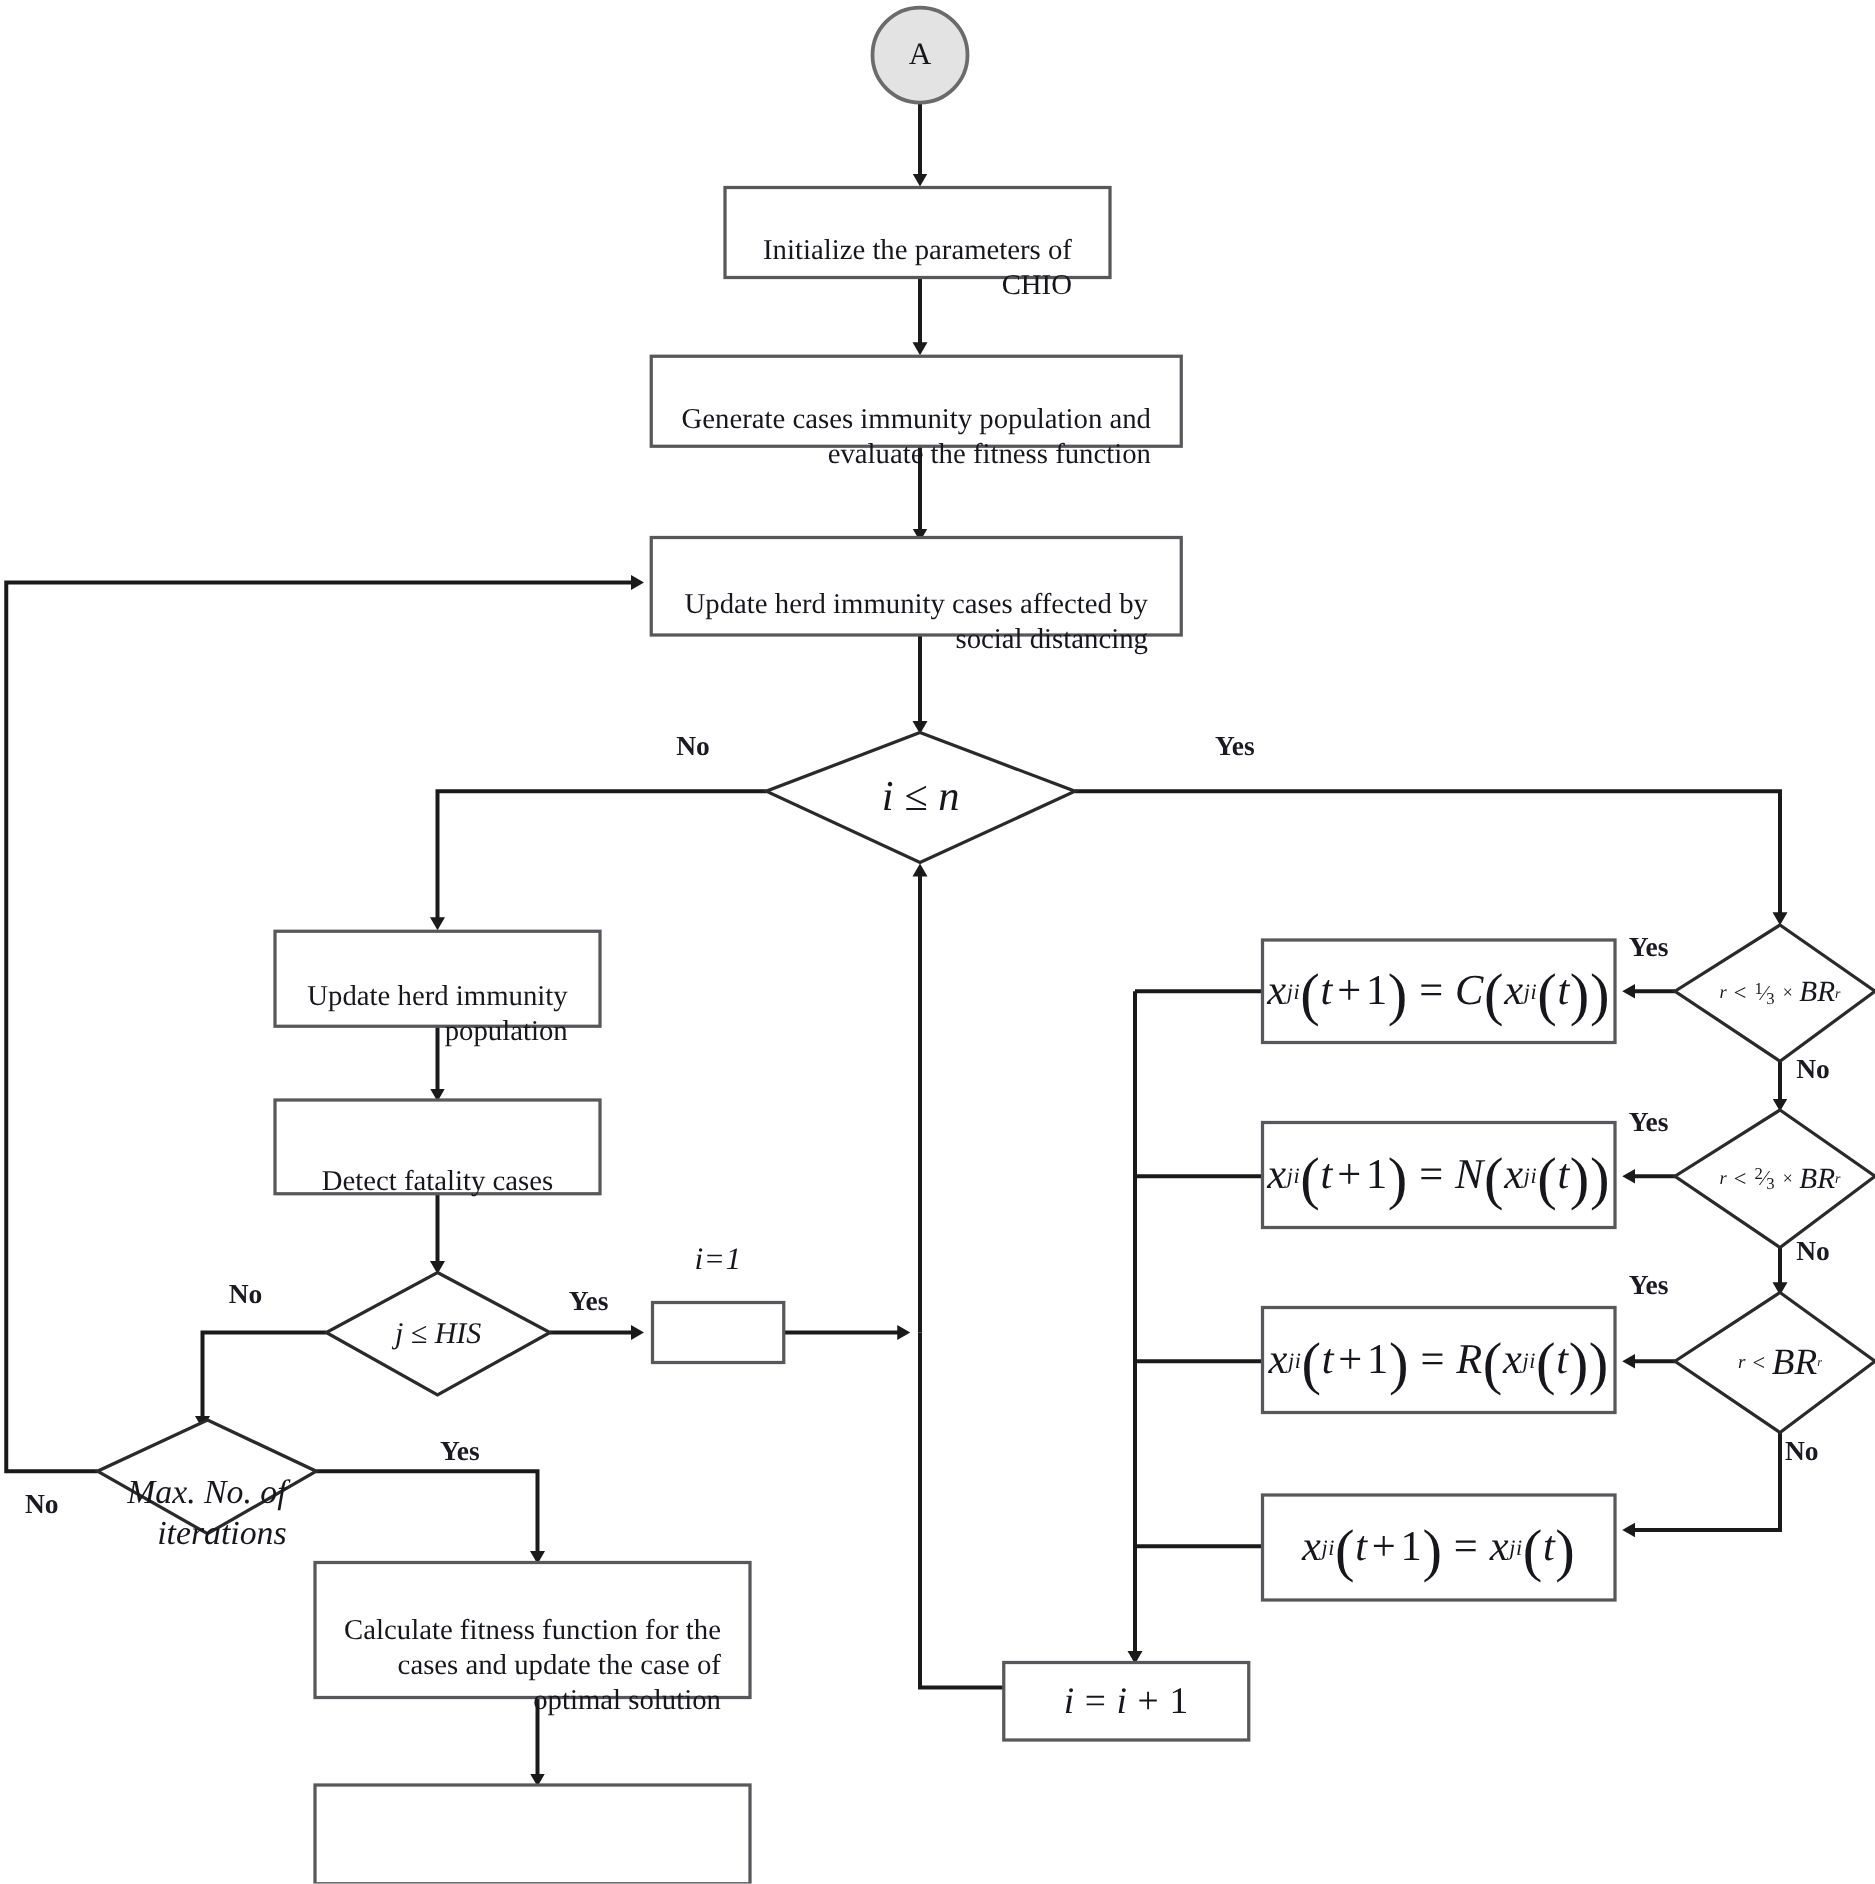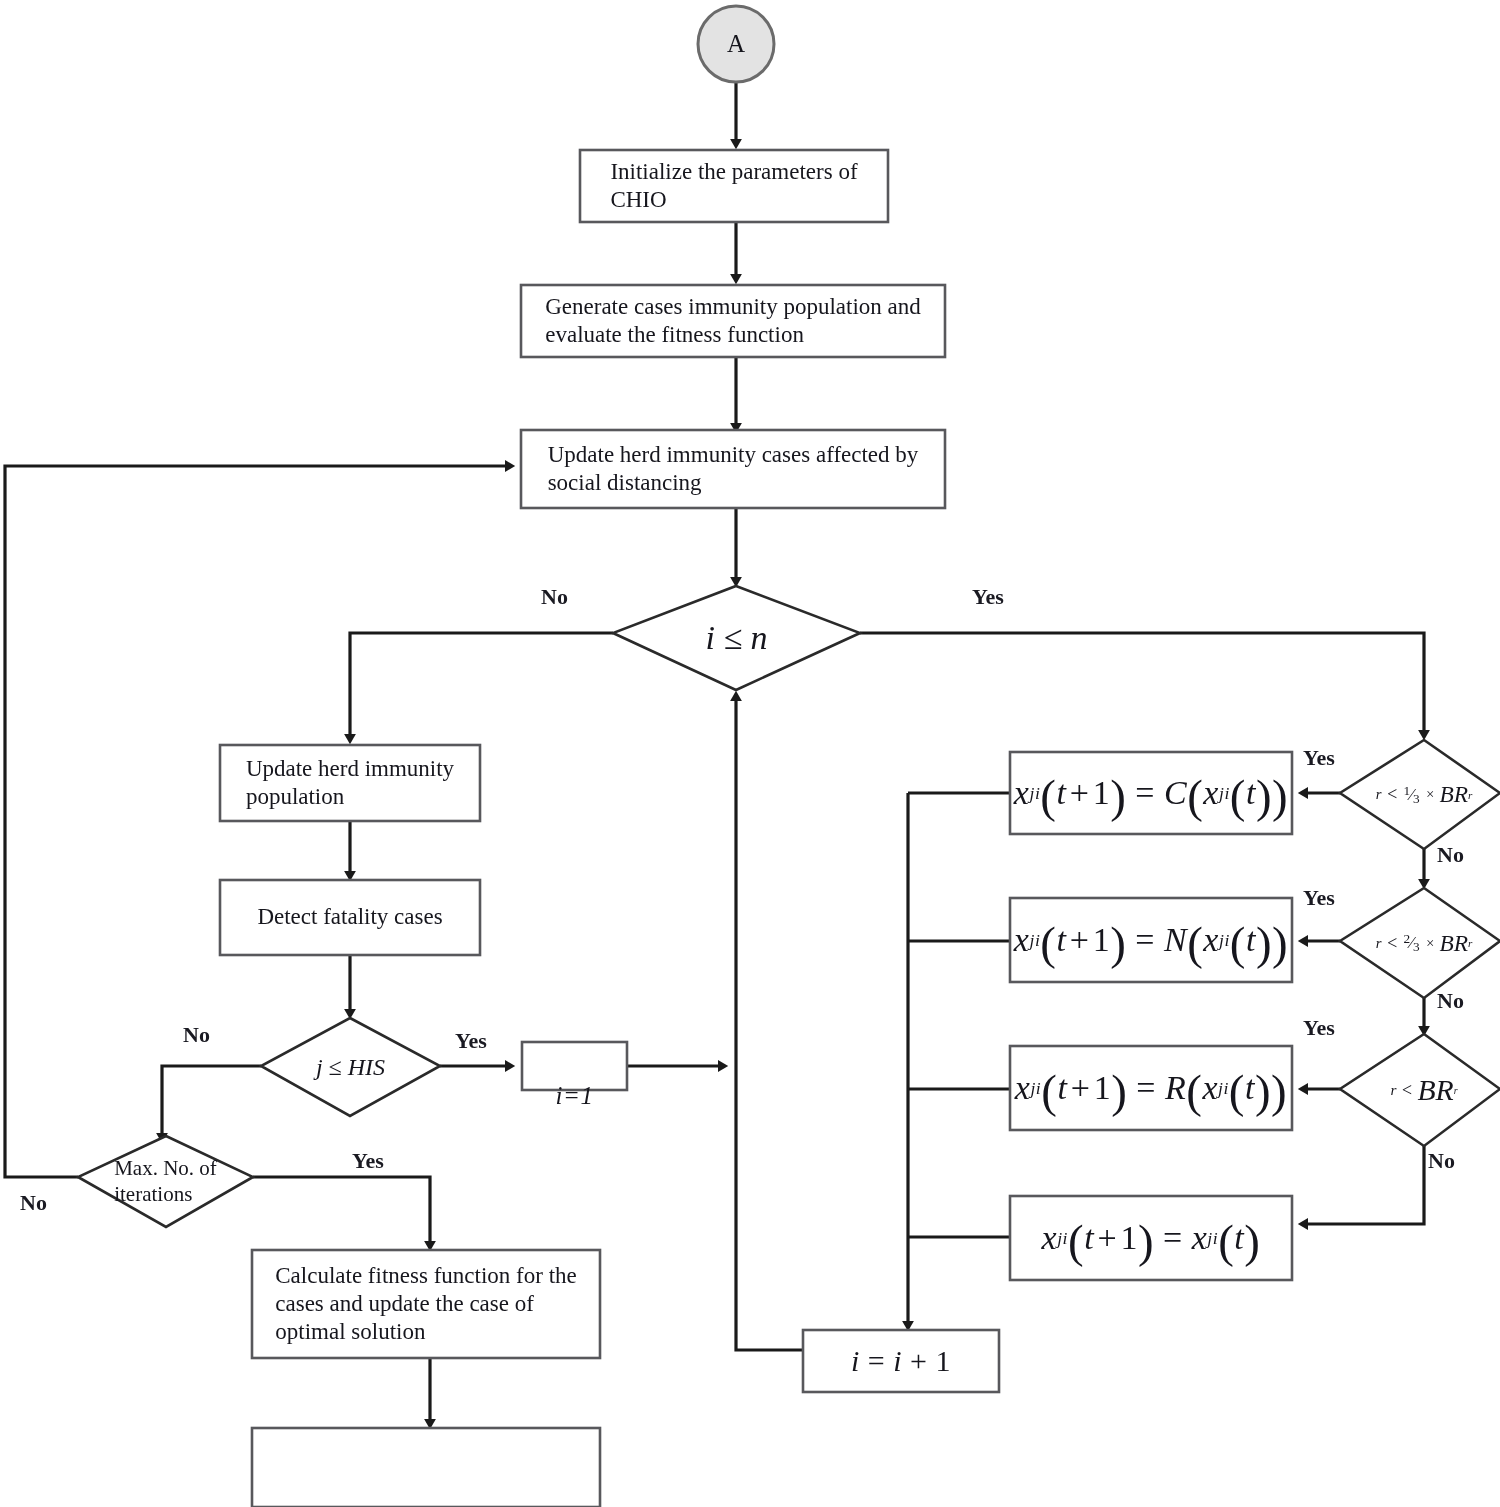--- a/index.html
+++ b/index.html
@@ -21,26 +21,27 @@
     position: absolute;
     left: 0; top: 0;
     width: 1500px;
     height: 1507px;
   }
   .node-text {
     position: absolute;
     display: flex;
     align-items: center;
     justify-content: center;
-    text-align: left;
+    text-align: right;
     font-family: "Liberation Serif", "DejaVu Serif", serif;
     color: #16161d;
     line-height: 1.22;
     pointer-events: none;
     white-space: pre-line;
+    margin-top: 28px;
   }
   .proc-text { font-size: 23px; }
   .dec-text  { font-size: 23px; }
   .edge-label {
     position: absolute;
     font-family: "Liberation Serif", "DejaVu Serif", serif;
     font-weight: bold;
     font-size: 22px;
     color: #1a1a22;
     white-space: nowrap;
@@ -206,39 +207,39 @@
   <div class="node-text proc-text" style="left:521px;top:430px;width:424px;height:78px;">Update herd immunity cases affected by
 social distancing</div>
 
   <div class="node-text proc-text" style="left:220px;top:880px;width:260px;height:75px;">Detect fatality cases</div>
 
   <div class="node-text proc-text" style="left:252px;top:1250px;width:348px;height:108px;">Calculate fitness function for the
 cases and update the case of
 optimal solution</div>
 
 
-  <div style="position:absolute;left:522px;top:1072px;width:105px;height:48px;border-radius:22px;">
+  <div style="position:absolute;left:522px;top:984px;width:105px;height:48px;border-radius:22px;">
     <span class="formula" style="font-size:25px;">
         <i>i=1</i>
       </span>
   </div>
 
   <div style="position:absolute;left:803px;top:1330px;width:196px;height:62px;">
     <span class="formula" style="font-size:30px;"><i>i</i>&nbsp; <span class="rom">=</span> &nbsp;<i>i</i>&nbsp; <span class="rom">+</span> &nbsp;<span class="rom">1</span></span>
   </div>
 
   <div style="position:absolute;left:613px;top:586px;width:247px;height:104px;">
     <span class="cond-text" style="font-size:34px;"><i>i</i>&nbsp;≤&nbsp;<i>n</i></span>
   </div>
 
   <div style="position:absolute;left:261px;top:1018px;width:179px;height:98px;">
     <span class="cond-text cond-big"><i>j</i>&nbsp;≤&nbsp;<i>HIS</i></span>
   </div>
 
-  <div class="node-text dec-text" style="left:78px;top:1136px;width:175px;height:91px;font-size:21px;">Max. No. of
+  <div class="node-text dec-text" style="left:78px;top:1136px;width:175px;height:91px;font-size:27px;font-style:italic;">Max. No. of
 iterations</div>
 
   <div style="position:absolute;left:1348px;top:740px;width:152px;height:109px;">
     <span class="cond-text cond-small">
       <i style="font-size:0.82em;">r</i>&nbsp;<span class="rom">&lt;</span>&nbsp;<span class="frac">
           <span class="nm">1</span>
           <span class="sl">⁄</span>
           <span class="dn2">3</span>
         </span>&nbsp;<span class="rom" style="font-size:0.8em;">×</span>&nbsp;<i style="font-size:1.3em;">BR</i><span class="sub-r">r</span>
     </span>

